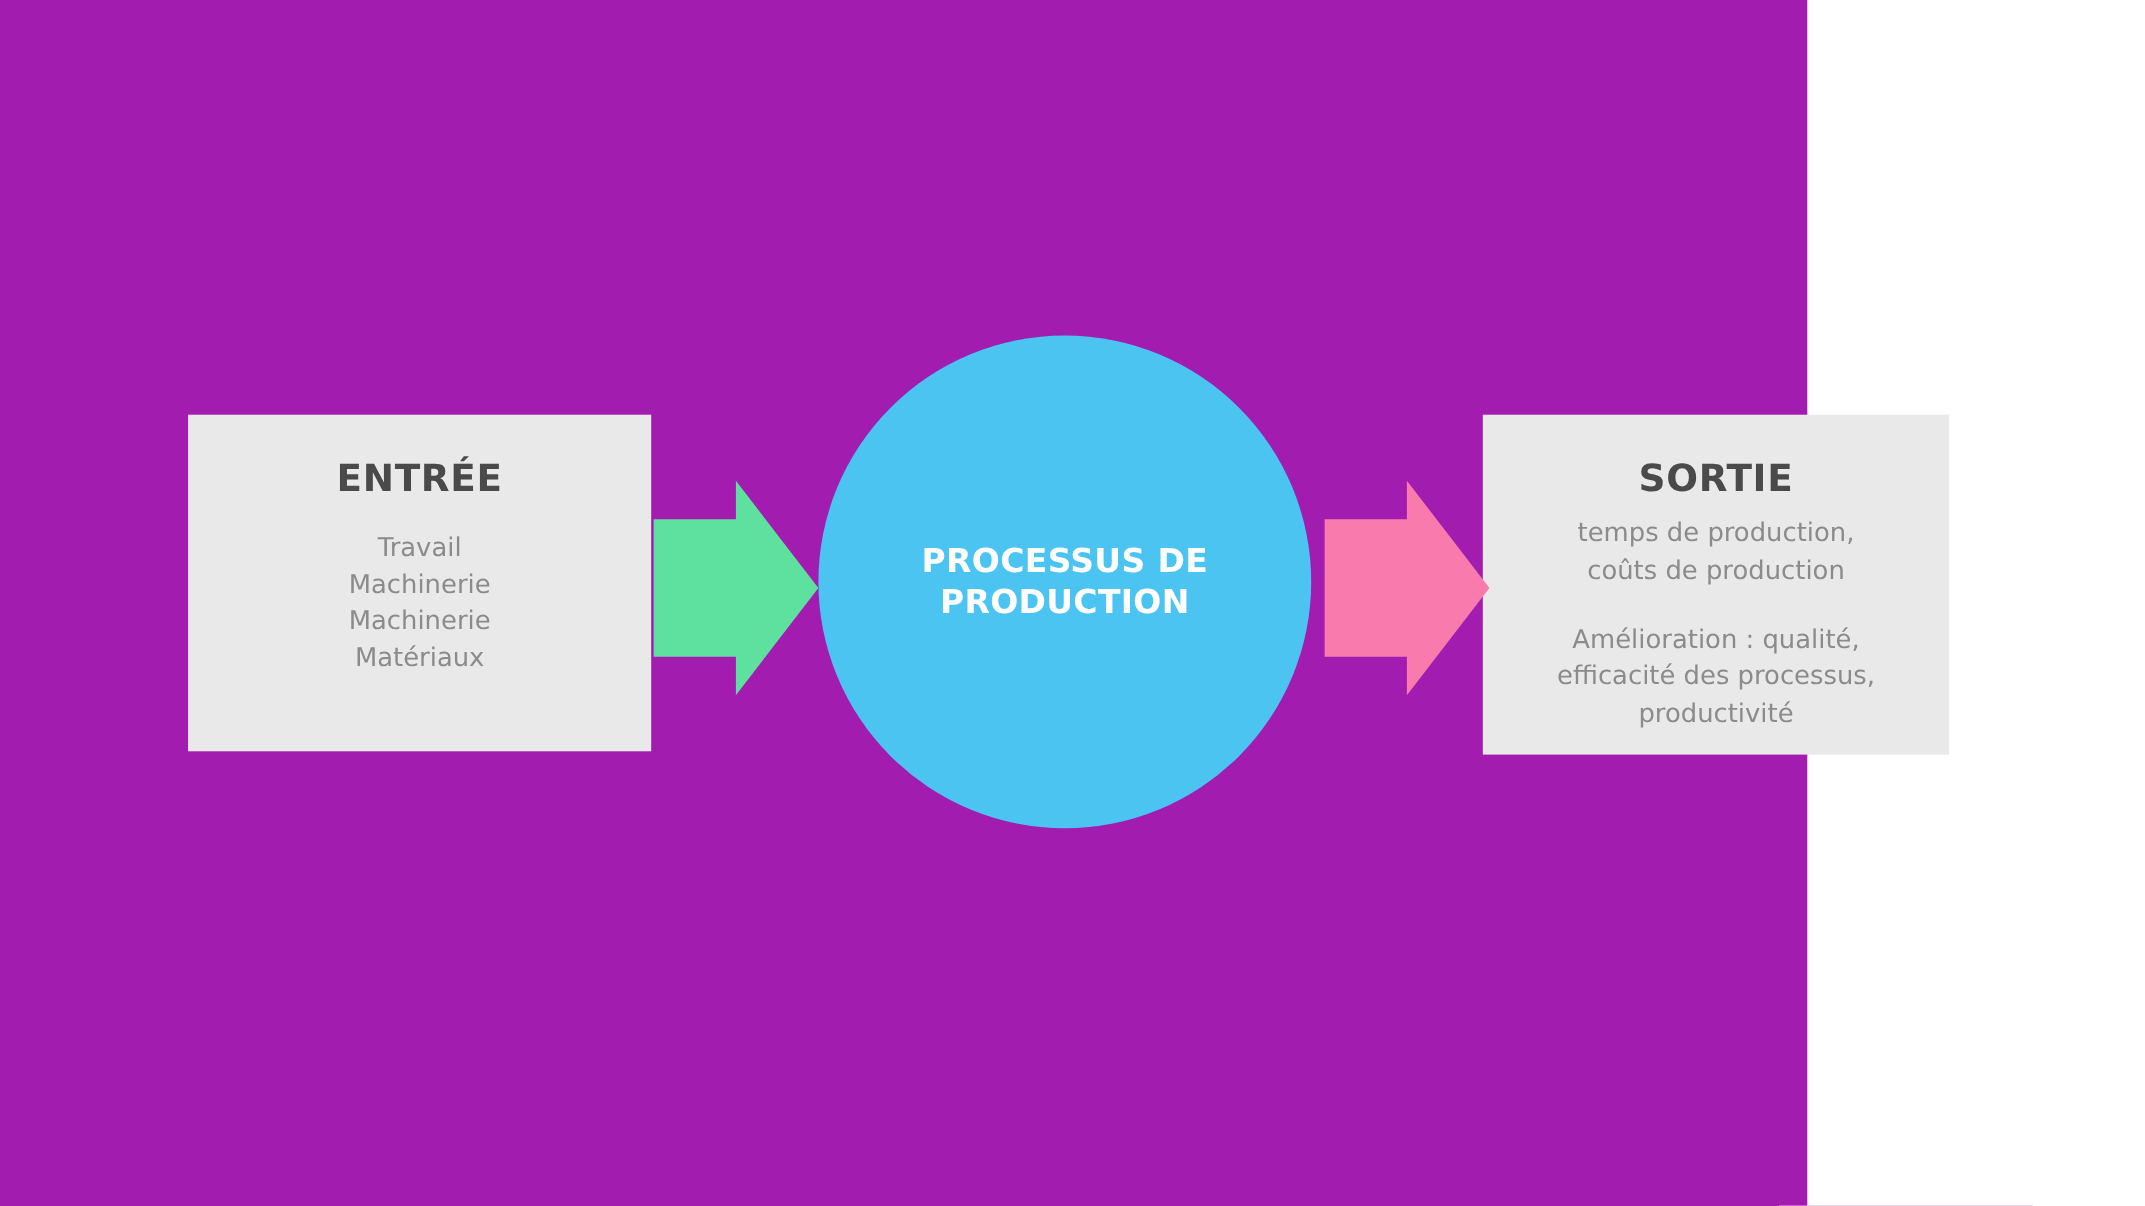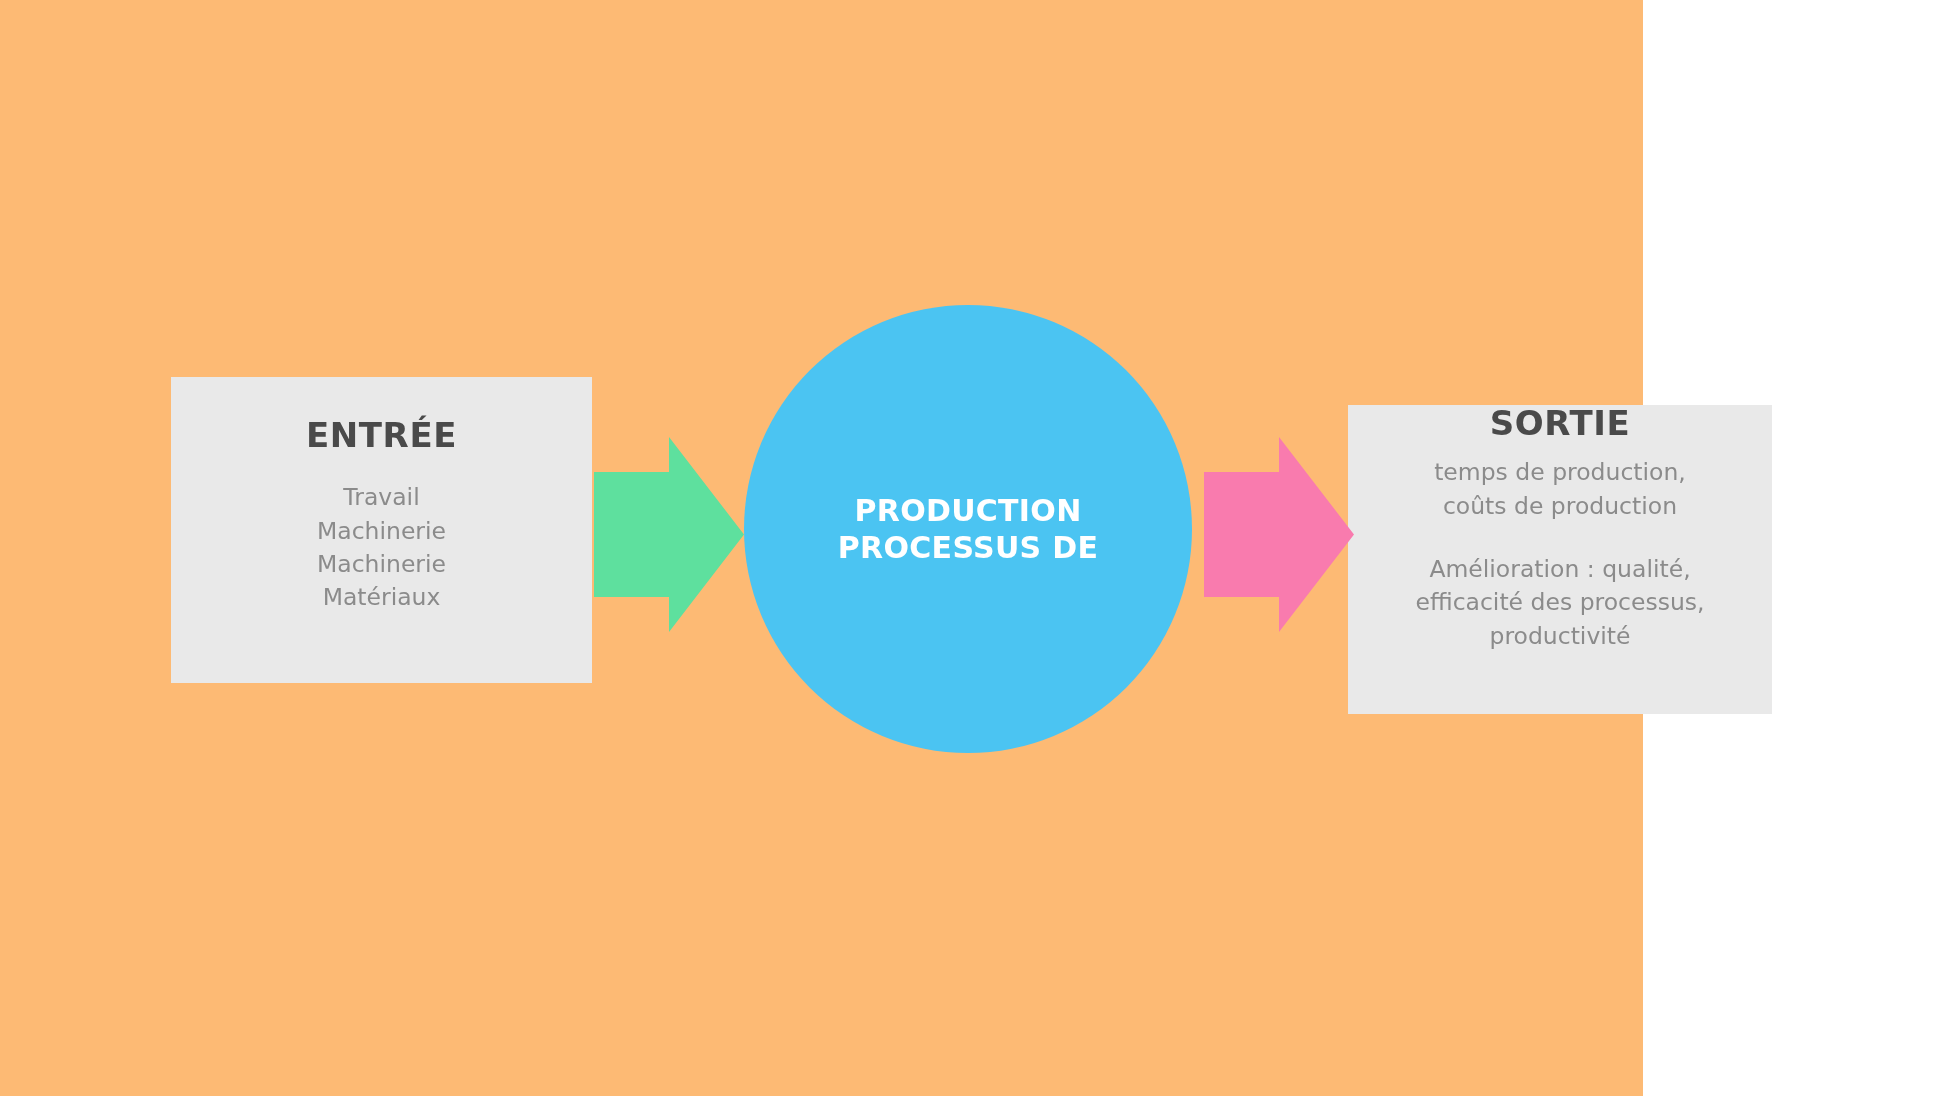--- a/index.html
+++ b/index.html
@@ -12,21 +12,21 @@
     height: 1096px;
     overflow: hidden;
     font-family: "DejaVu Sans", "Liberation Sans", sans-serif;
     position: relative;
   }
 
   #stage {
     position: relative;
     width: 1643px;
     height: 1096px;
-    background: #fdba74;
+    background: #a21caf;
   }
 
   
   .panel {
     position: absolute;
     background: #e9e9e9;
     box-sizing: border-box;
     display: flex;
     flex-direction: column;
     align-items: center;
@@ -39,21 +39,21 @@
     width: 421px;
     height: 306px;
     padding-top: 40px;
   }
 
   #panel-output {
     left: 1348px;
     top: 377px;
     width: 424px;
     height: 309px;
-    margin-top: 28px;
+    padding-top: 40px;
   }
 
   .panel-title {
     font-size: 34px;
     font-weight: bold;
     color: #4a4a4a;
     letter-spacing: 0.6px;
     line-height: 1.1;
     margin: 0;
   }
@@ -142,22 +142,22 @@
   </div>
 
   <div class="arrow" id="arrow-input">
     <svg viewBox="0 0 150 195" preserveAspectRatio="none">
       <polygon points="0,35 75,35 75,0 150,97.5 75,195 75,160 0,160" fill="#5ee09e"></polygon>
     </svg>
   </div>
 
   <div id="process-circle">
     <div class="circle-label">
+      <span>PROCESSUS DE</span>
       <span>PRODUCTION</span>
-      <span>PROCESSUS DE</span>
     </div>
   </div>
 
   <div class="arrow" id="arrow-output">
     <svg viewBox="0 0 150 195" preserveAspectRatio="none">
       <polygon points="0,35 75,35 75,0 150,97.5 75,195 75,160 0,160" fill="#f97bae"></polygon>
     </svg>
   </div>
 
   <div class="panel" id="panel-output">

